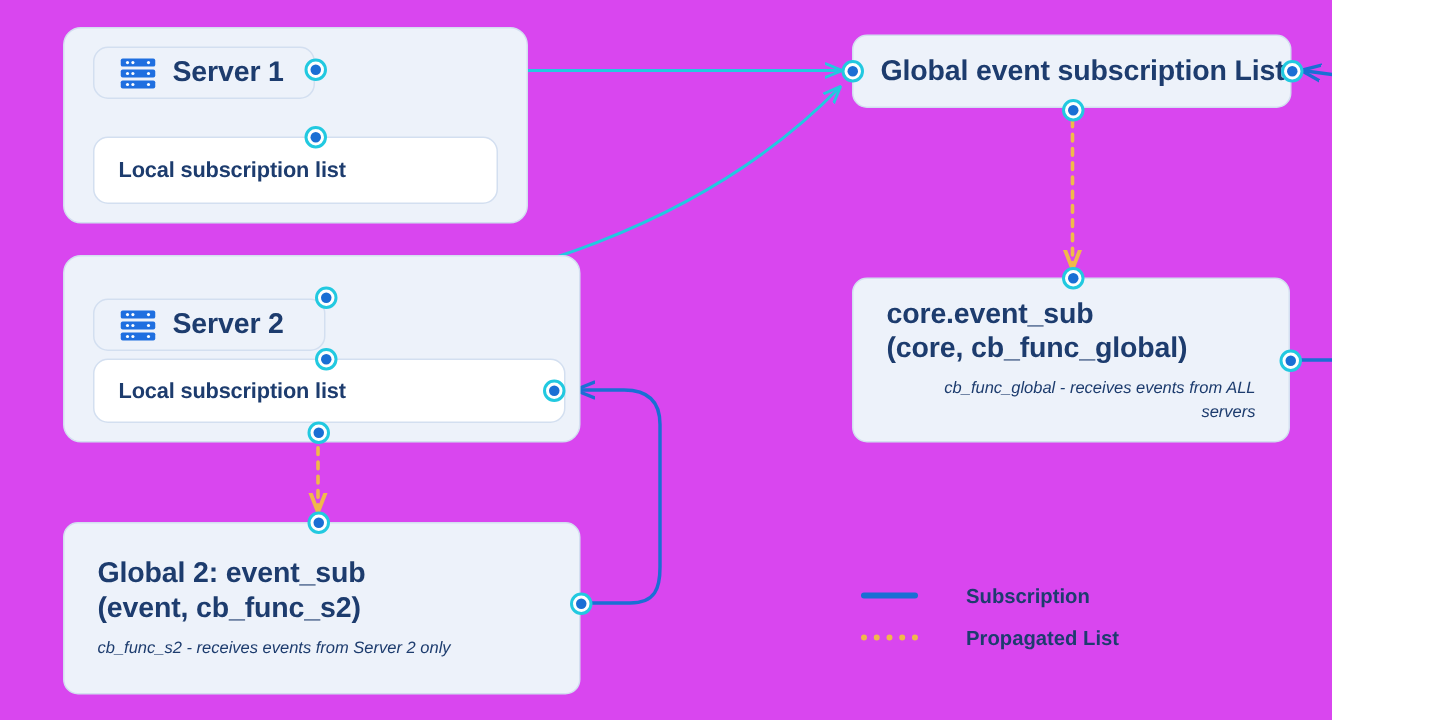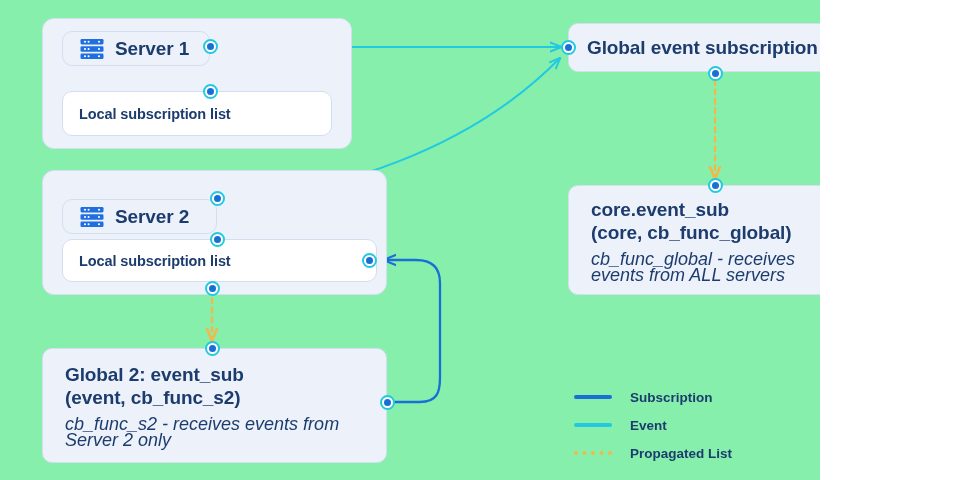--- a/index.html
+++ b/index.html
@@ -2,23 +2,23 @@
 <html><head>
 <meta charset="utf-8">
 <style>
   html, body {
     margin: 0;
     padding: 0;
     background: #ffffff;
   }
   #canvas {
     position: relative;
-    width: 820px;
+    width: 888px;
     height: 480px;
-    background: #86efac;
+    background: #d946ef;
     font-family: "Liberation Sans", sans-serif;
     overflow: hidden;
   }
   svg.edges {
     position: absolute;
     left: 0; top: 0;
     width: 960px;
     height: 480px;
     pointer-events: none;
   }
@@ -63,25 +63,26 @@
     font-size: 19px;
     line-height: 23px;
     text-align: right;
   }
   .glb-title {
     font-size: 19px;
     margin-left: 18px;
   }
   .sub-desc {
     color: #1D3C6E;
-    font-size: 18px;
+    font-size: 11px;
     font-style: italic;
     line-height: 16px;
     font-weight: normal;
     margin-top: 7px;
+    text-align: right;
   }
   .stacked {
     flex-direction: column;
     align-items: flex-start;
     justify-content: center;
     padding: 0 22px;
   }
   
   .server-icon {
     width: 26px;
@@ -114,20 +115,21 @@
   #legend {
     position: absolute;
     left: 574px;
     top: 383px;
     width: 260px;
   }
   .legend-row {
     display: flex;
     align-items: center;
     height: 28px;
+    gap: 14px;
   }
   .legend-swatch {
     width: 38px;
     height: 4px;
     flex: none;
     border-radius: 2px;
   }
   .legend-swatch.dotted {
     height: 0;
     border-top: 4px dotted #F0B94B;
@@ -258,22 +260,18 @@
 
   <div class="port" style="left:708px; top:178px;"></div>
   <div class="port" style="left:853px; top:233px;"></div>
 
   <div id="legend">
     <div class="legend-row">
       <span class="legend-swatch" style="background:#1A6FD4;"></span>
       <span class="legend-text">Subscription</span>
     </div>
     <div class="legend-row">
-      <span class="legend-swatch" style="background:#22C9E0;"></span>
-      <span class="legend-text">Event</span>
-    </div>
-    <div class="legend-row">
       <span class="legend-swatch dotted"></span>
       <span class="legend-text">Propagated List</span>
     </div>
   </div>
 
 </div>
 
 </body></html>

